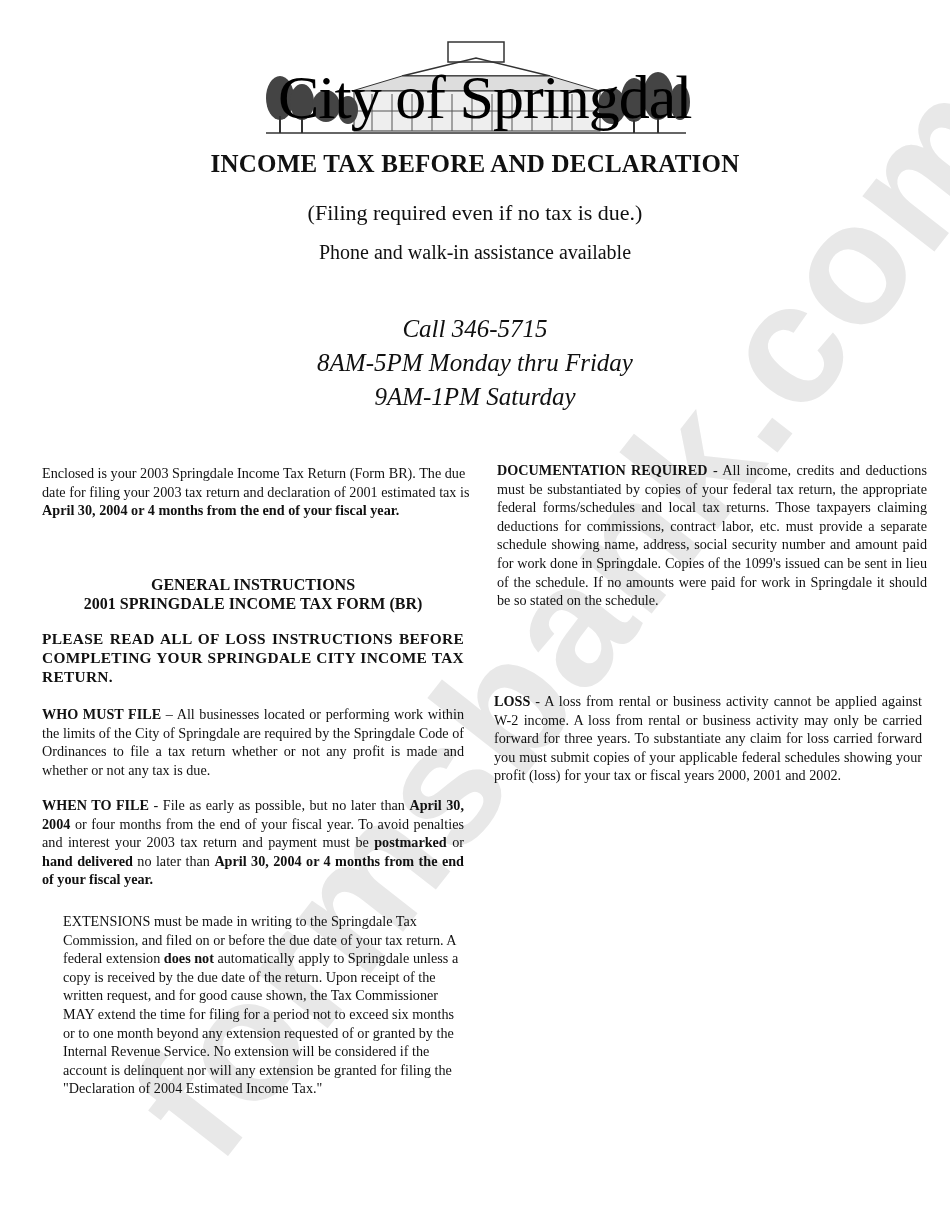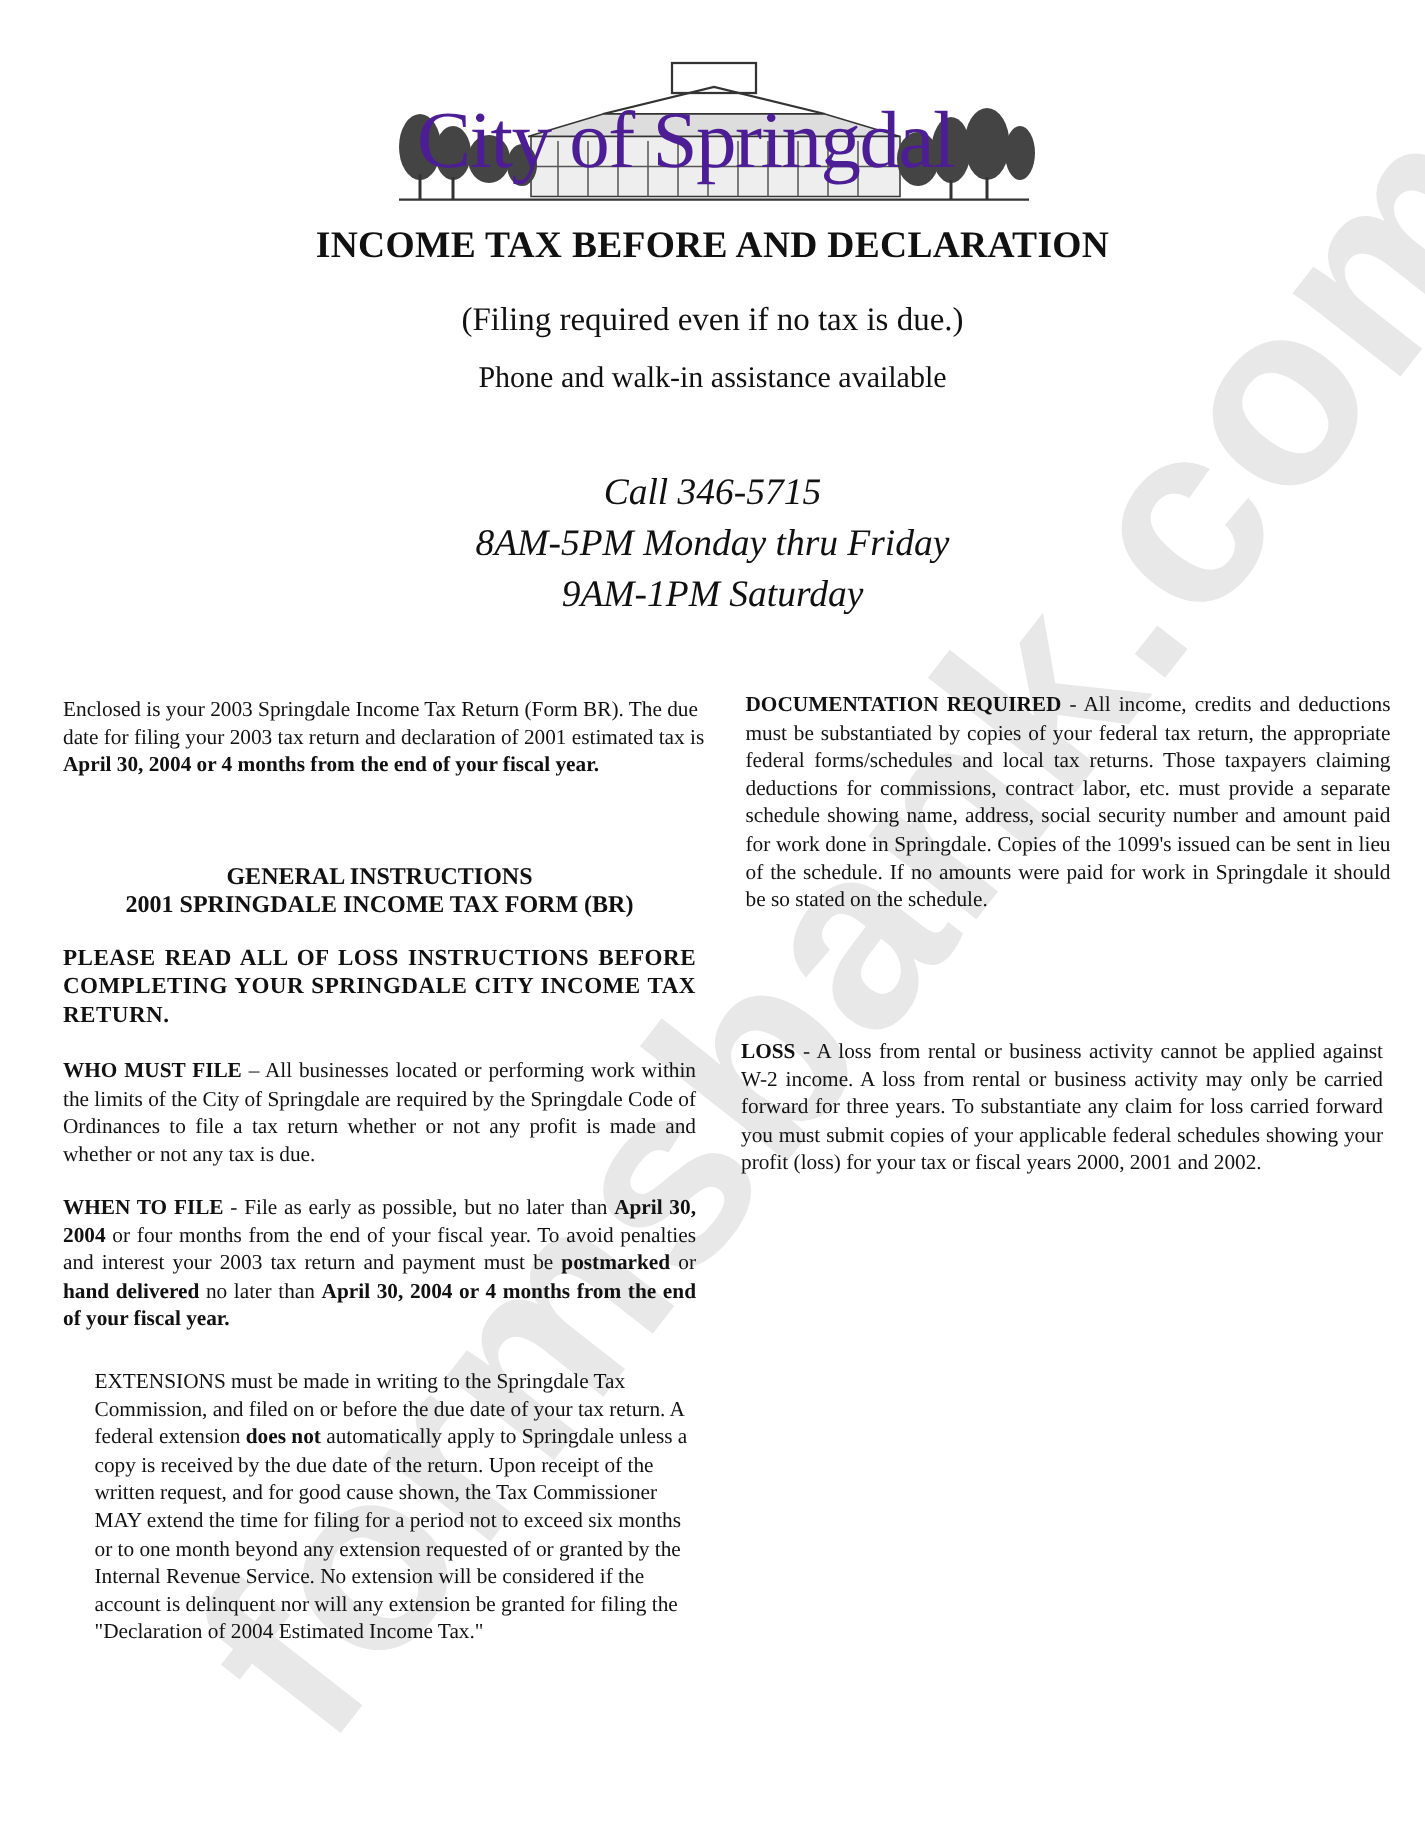--- a/index.html
+++ b/index.html
@@ -19,21 +19,21 @@
   
   .logo { left: 262px; top: 36px; width: 428px; height: 100px; }
   .logo svg { position: absolute; left: 0; top: 0; }
   .logo-year {
     position: absolute; left: 0; width: 100%; top: 2px; text-align: center;
     font-size: 24px; font-weight: bold; color: #555; letter-spacing: 1px;
     -webkit-text-stroke: 1px #111; color: transparent;
   }
   .logo-city {
     position: absolute; left: 16px; top: 30px; width: 410px; text-align: left;
-    font-size: 54px; color: #4c1d95; letter-spacing: -1px; white-space: nowrap; line-height: 1;
+    font-size: 62px; color: #000000; letter-spacing: -1px; white-space: nowrap; line-height: 1;
   }
 
   .center { left: 0; width: 950px; text-align: center; }
   .title { top: 150px; font-size: 25px; font-weight: bold; letter-spacing: 0.2px; }
   .subtitle { top: 180px; font-size: 22px; margin-top: 20px; }
   .assist { top: 241px; font-size: 20px; }
   .call { top: 312px; font-size: 25px; line-height: 34px; font-style: italic; }
 
   .col { font-size: 14.2px; line-height: 18.6px; text-align: justify; }
   .left-col { left: 42px; width: 422px; }

